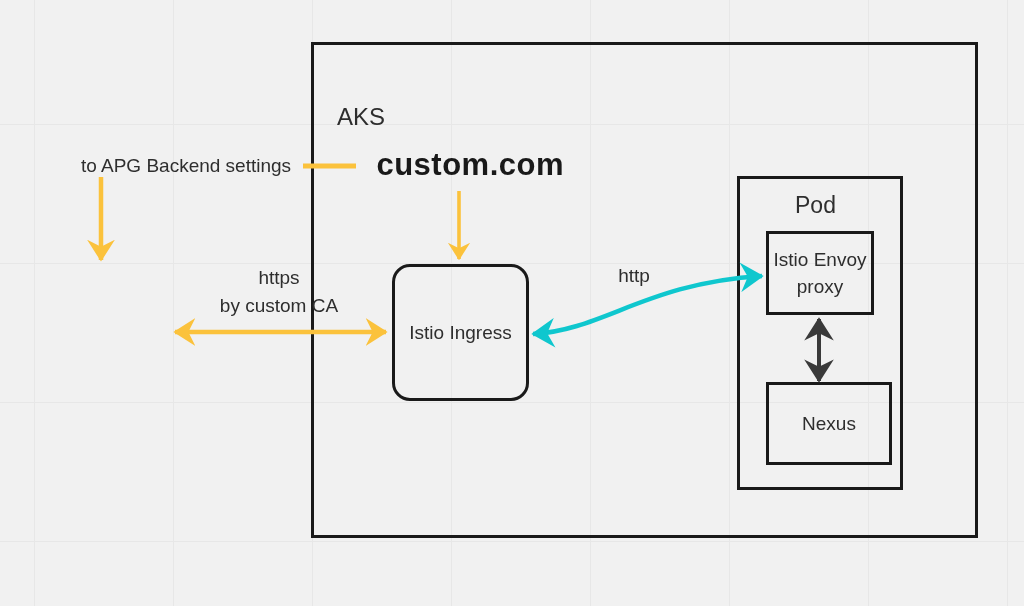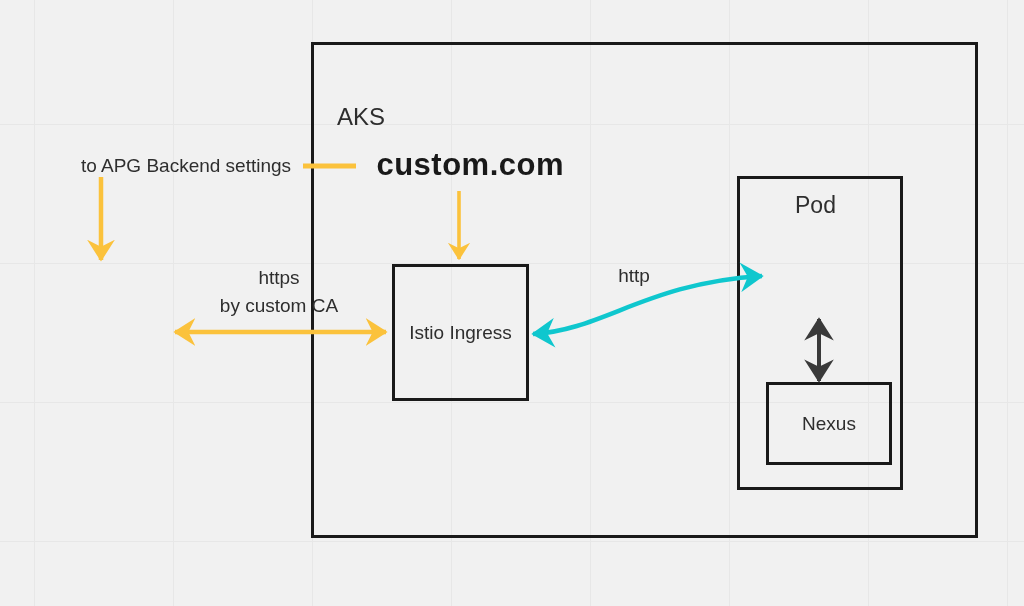--- a/index.html
+++ b/index.html
@@ -68,24 +68,28 @@
 
   <div class="shape" style="left:311px; top:42px; width:667px; height:496px;">
     <div class="corner-label" style="left:23px; top:58px;">AKS</div>
   </div>
 
   <div class="shape" style="left:737px; top:176px; width:166px; height:314px;">
     <div class="corner-label" style="left:8px; top:13px; font-size:23px;margin-left:47px;">Pod</div>
   </div>
 
 
-  <div class="shape centered" style="left:392px; top:264px; width:137px; height:137px;">
+  <div class="shape centered" style="left:392px; top:264px; width:137px; height:137px;border-radius:18px;">
     <div class="node-label">Istio Ingress</div>
   </div>
 
+  <div class="shape centered" style="left:766px; top:231px; width:108px; height:84px;">
+    <div class="node-label" style="line-height:27px;">Istio Envoy</div>
+    <div class="node-label" style="line-height:27px;">proxy</div>
+  </div>
 
   <div class="shape centered" style="left:766px; top:382px; width:126px; height:83px;">
     <div class="node-label">Nexus</div>
   </div>
 
   <div class="free-label" style="left:74px; top:152px; width:224px;">to APG Backend settings</div>
 
   <div class="domain-label" style="left:354px; top:147px; width:210px;">custom.com</div>
 
   <div class="free-label" style="left:198px; top:264px; width:162px;">

